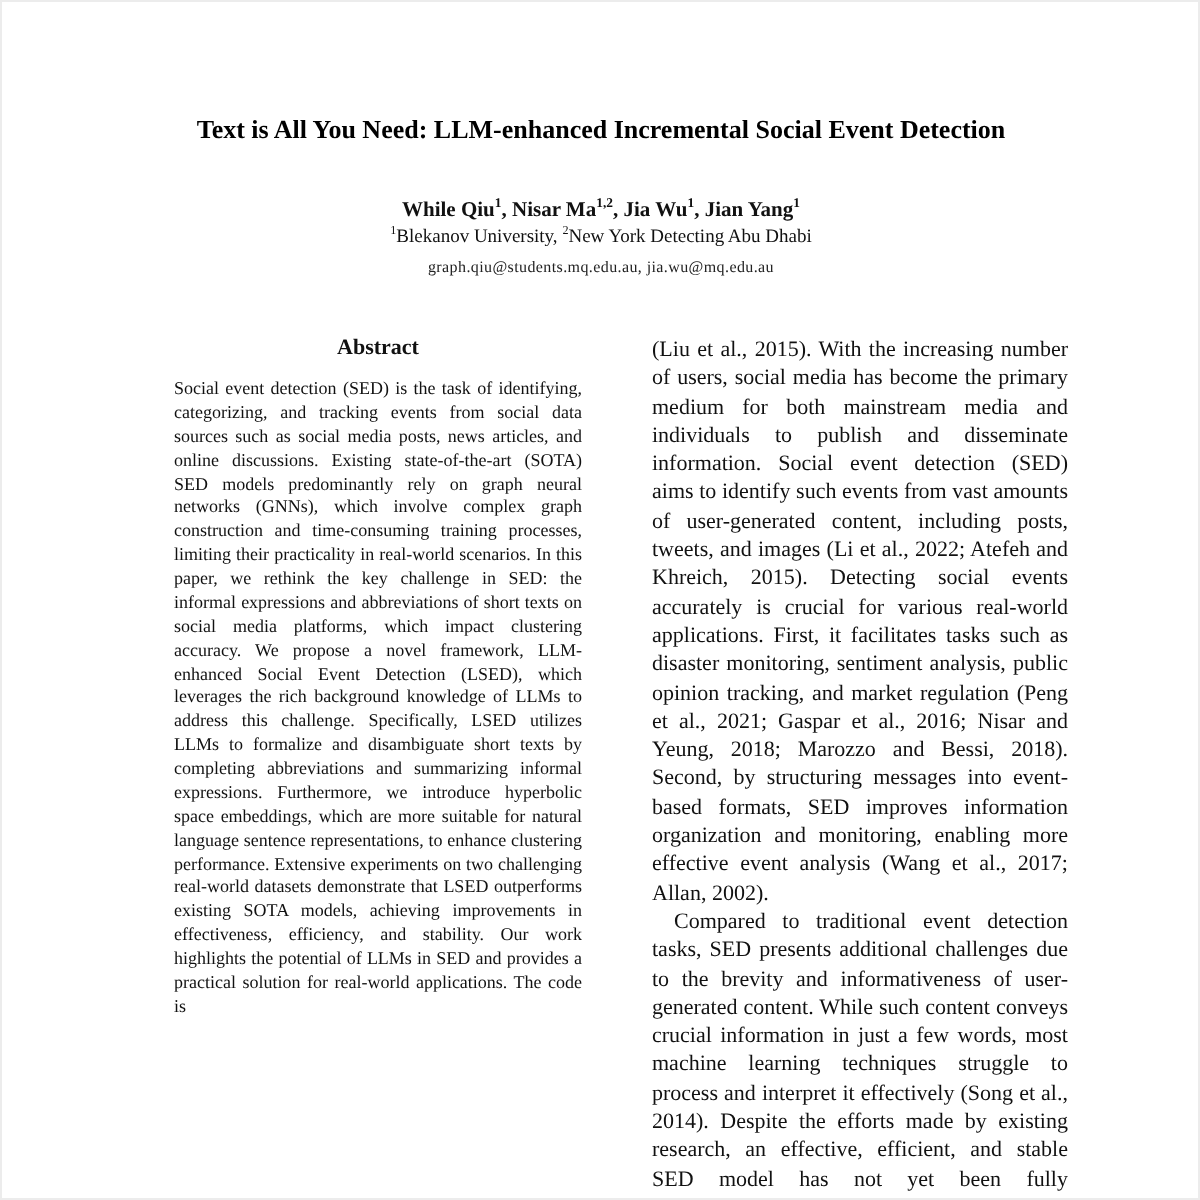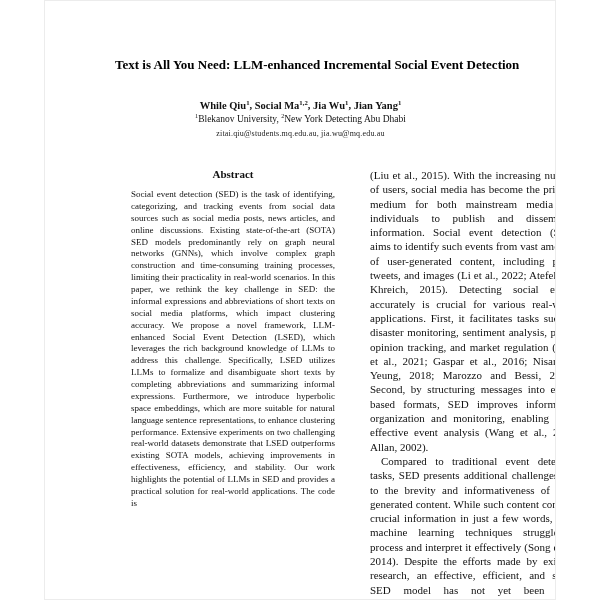--- a/index.html
+++ b/index.html
@@ -1,18 +1,18 @@
 <!DOCTYPE html>
 <html><head>
 <meta charset="utf-8">
 <style>
   * { box-sizing: border-box; }
   html, body { margin: 0; padding: 0; background: #ffffff; }
   .page {
-    width: 512px; height: 600px; overflow: hidden;
+    width: 600px; height: 600px; overflow: hidden;
     background: #ffffff; border: 1px solid #ececec;
     font-family: "Liberation Serif", serif; color: #111111;
     margin: 0 auto; position: relative;
   }
   .content { padding: 56px 83px 0 84px; }
   .title {
     margin: 0 -14px; text-align: center; white-space: nowrap;
     font-size: 13px; font-weight: bold; color: #000;
   }
   .authors { text-align: center; font-weight: bold; font-size: 10.5px; margin-top: 27px; white-space: nowrap; }
@@ -29,27 +29,27 @@
 </style>
 </head>
 <body>
 
 <div class="page">
   <div class="content">
 
     <h1 class="title">Text is All You Need: LLM-enhanced Incremental Social Event Detection</h1>
 
     <div class="authors"><span><span>While Qiu</span><sup class="sup">1</sup><span>,</span></span>
-      <span><span>Social Ma</span><sup class="sup">1,2</sup><span>,</span></span>
+      <span><span>Nisar Ma</span><sup class="sup">1,2</sup><span>,</span></span>
       <span><span>Jia Wu</span><sup class="sup">1</sup><span>,</span></span>
       <span><span>Jian Yang</span><sup class="sup">1</sup><span></span></span></div>
 
     <div class="affils"><span><sup class="sup">1</sup><span>Blekanov University, </span></span><span><sup class="sup">2</sup><span>New York Detecting Abu Dhabi</span></span></div>
 
-    <div class="emails">zitai.qiu@students.mq.edu.au,  jia.wu@mq.edu.au</div>
+    <div class="emails">graph.qiu@students.mq.edu.au,  jia.wu@mq.edu.au</div>
 
     <div class="columns">
 
       <div class="col">
         <div class="abstract-heading">Abstract</div>
         <p class="abstract-text"><span>Social event detection (SED) is the task of identifying, categorizing, and tracking events from social data sources such as social media posts, news articles, and online discussions. Existing state-of-the-art (SOTA) SED models predominantly rely on graph neural networks (GNNs), which involve complex graph construction and time-consuming training processes, limiting their practicality in real-world scenarios. In this paper, we rethink the key challenge in SED: the informal expressions and abbreviations of short texts on social media platforms, which impact clustering accuracy. We propose a novel framework, </span><span class="b">LLM-enhanced Social Event Detection (LSED)</span><span>, which leverages the rich background knowledge of LLMs to address this challenge. Specifically, LSED utilizes LLMs to formalize and disambiguate short texts by completing abbreviations and summarizing informal expressions. Furthermore, we introduce hyperbolic space embeddings, which are more suitable for natural language sentence representations, to enhance clustering performance. Extensive experiments on two challenging real-world datasets demonstrate that LSED outperforms existing SOTA models, achieving improvements in </span><span class="b">effectiveness</span><span>, </span><span class="b">efficiency</span><span>, and </span><span class="b">stability</span><span>. Our work highlights the potential of LLMs in SED and provides a practical solution for real-world applications. The code is</span></p>
       </div>
 
       <div class="col">
         <p class="body-text">(Liu et al., 2015). With the increasing number of users, social media has become the primary medium for both mainstream media and individuals to publish and disseminate information. Social event detection (SED) aims to identify such events from vast amounts of user-generated content, including posts, tweets, and images (Li et al., 2022; Atefeh and Khreich, 2015). Detecting social events accurately is crucial for various real-world applications. First, it facilitates tasks such as disaster monitoring, sentiment analysis, public opinion tracking, and market regulation (Peng et al., 2021; Gaspar et al., 2016; Nisar and Yeung, 2018; Marozzo and Bessi, 2018). Second, by structuring messages into event-based formats, SED improves information organization and monitoring, enabling more effective event analysis (Wang et al., 2017; Allan, 2002).</p>

